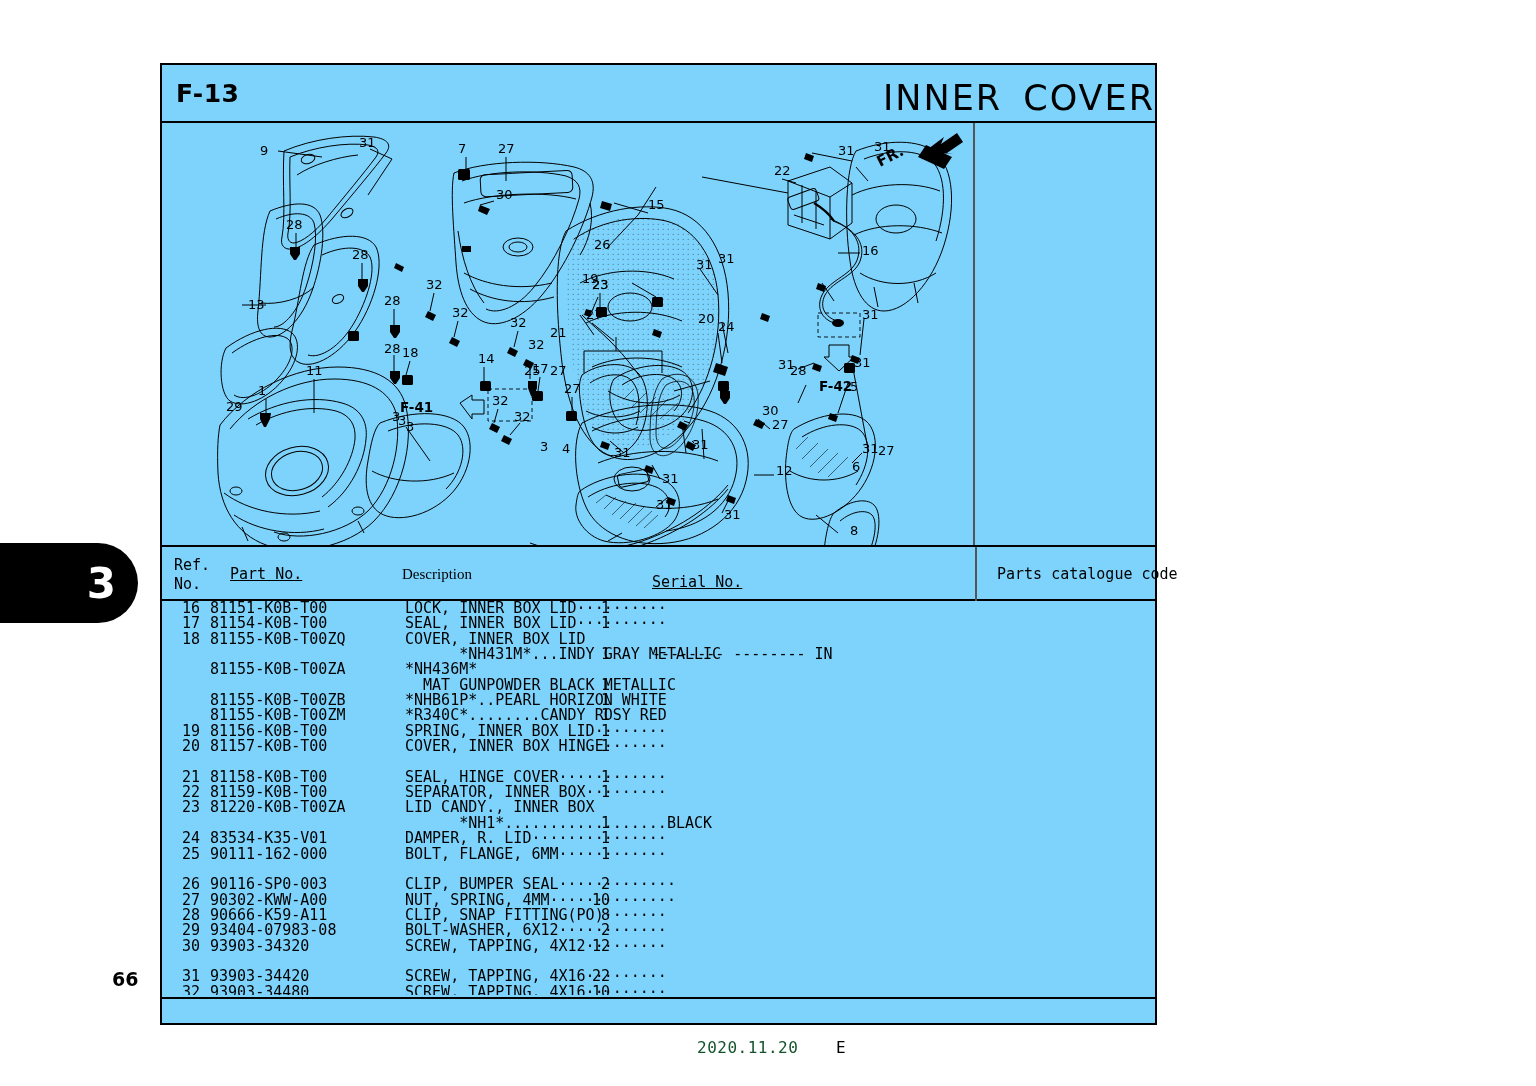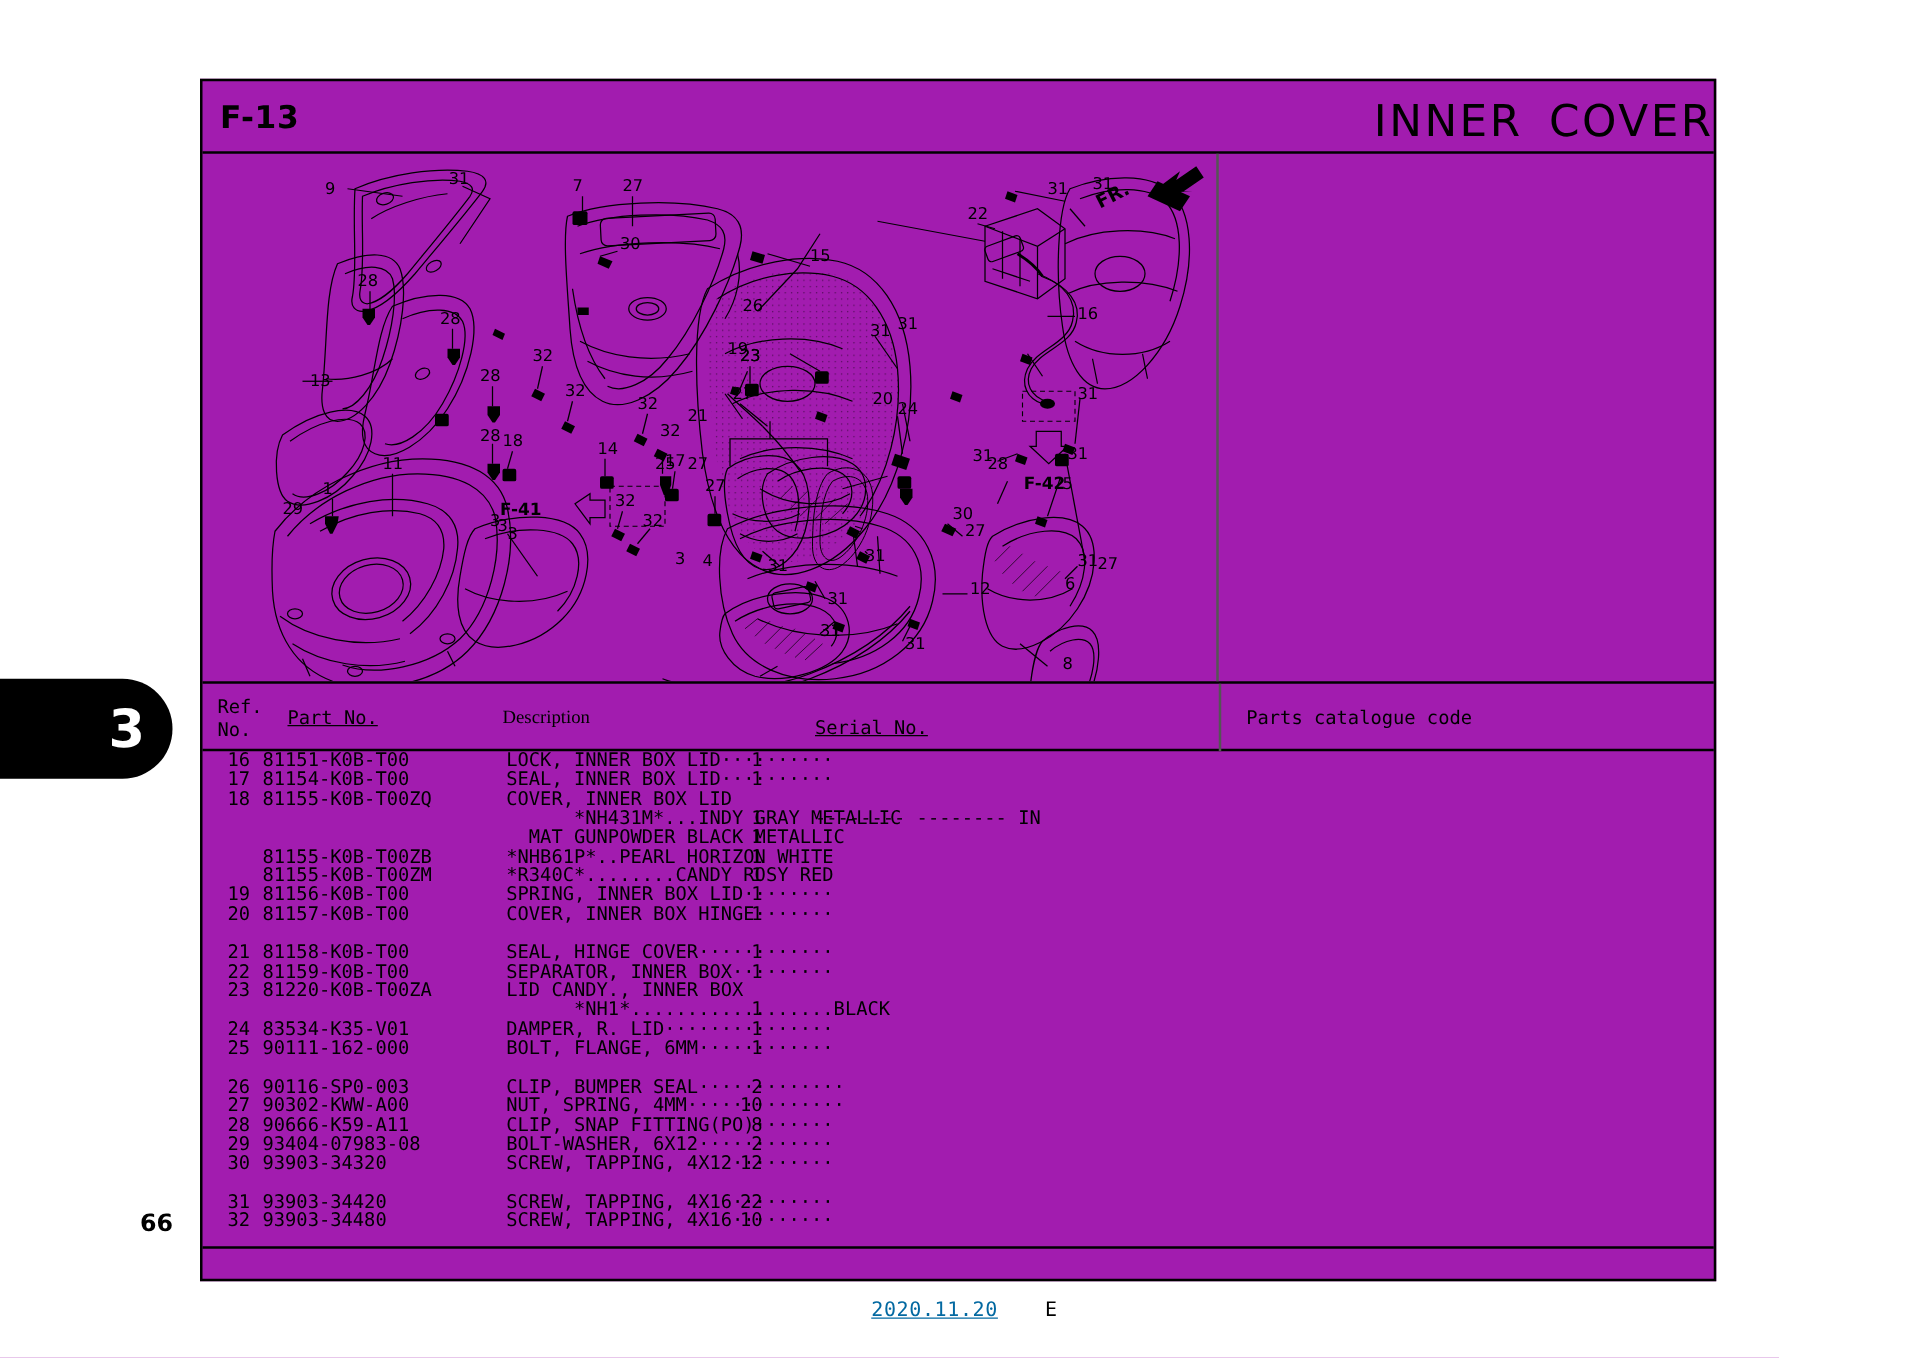--- a/index.html
+++ b/index.html
@@ -10,24 +10,24 @@
     width: 1536px; height: 1086px;
     position: relative;
     font-family: "DejaVu Sans Mono", monospace;
     overflow: hidden;
   }
 
   
   #page-frame {
     position: absolute;
     left: 160px; top: 63px;
-    width: 1213px; height: 962px;
+    width: 997px; height: 962px;
     border: 2.5px solid #000;
     box-sizing: border-box;
-    background: #a21caf;
+    background: #7dd3fc;
   }
 
   
   #title-bar {
     position: absolute;
     left: 0; top: 0;
     width: 100%; height: 58px;
     border-bottom: 2.5px solid #000;
     box-sizing: border-box;
   }
@@ -143,22 +143,21 @@
     font-family: "DejaVu Sans", sans-serif;
     font-weight: bold;
     font-size: 19px;
     color: #000;
   }
   #rev-date {
     position: absolute;
     left: 697px; top: 1038px;
     font-size: 16px;
     letter-spacing: 0.5px;
-    color: #0369a1;
-    text-decoration: underline;
+    color: #14532d;
   }
   #edition {
     position: absolute;
     left: 836px; top: 1038px;
     font-size: 16px;
     color: #000;
   }
 
   
   #section-tab {
@@ -655,20 +654,21 @@
     <div class="hcell h-serial">Serial No.</div>
     <div class="hcell h-pcc">Parts catalogue code</div>
   </div>
   <div id="head-divider"></div>
 
   <div id="table-body">
       <div class="prow"><span class="c-ref">16</span><span class="c-part">81151-K0B-T00</span><span class="c-desc">LOCK, INNER BOX LID··········</span><span class="c-qty">1</span><span class="c-serial"></span></div>
       <div class="prow"><span class="c-ref">17</span><span class="c-part">81154-K0B-T00</span><span class="c-desc">SEAL, INNER BOX LID··········</span><span class="c-qty">1</span><span class="c-serial"></span></div>
       <div class="prow"><span class="c-ref">18</span><span class="c-part">81155-K0B-T00ZQ</span><span class="c-desc">COVER, INNER BOX LID</span><span class="c-qty"></span><span class="c-serial"></span></div>
       <div class="prow"><span class="c-ref"></span><span class="c-part"></span><span class="c-desc">      *NH431M*...INDY GRAY METALLIC</span><span class="c-qty">1</span><span class="c-serial">-------- -------- IN</span></div>
+      <div class="prow"><span class="c-ref"></span><span class="c-part">81155-K0B-T00ZA</span><span class="c-desc">*NH436M*</span><span class="c-qty"></span><span class="c-serial"></span></div>
       <div class="prow"><span class="c-ref"></span><span class="c-part"></span><span class="c-desc">  MAT GUNPOWDER BLACK METALLIC</span><span class="c-qty">1</span><span class="c-serial"></span></div>
       <div class="prow"><span class="c-ref"></span><span class="c-part">81155-K0B-T00ZB</span><span class="c-desc">*NHB61P*..PEARL HORIZON WHITE</span><span class="c-qty">1</span><span class="c-serial"></span></div>
       <div class="prow"><span class="c-ref"></span><span class="c-part">81155-K0B-T00ZM</span><span class="c-desc">*R340C*........CANDY ROSY RED</span><span class="c-qty">1</span><span class="c-serial"></span></div>
       <div class="prow"><span class="c-ref">19</span><span class="c-part">81156-K0B-T00</span><span class="c-desc">SPRING, INNER BOX LID········</span><span class="c-qty">1</span><span class="c-serial"></span></div>
       <div class="prow"><span class="c-ref">20</span><span class="c-part">81157-K0B-T00</span><span class="c-desc">COVER, INNER BOX HINGE·······</span><span class="c-qty">1</span><span class="c-serial"></span></div>
       <div class="spacer"></div>
       <div class="prow"><span class="c-ref">21</span><span class="c-part">81158-K0B-T00</span><span class="c-desc">SEAL, HINGE COVER············</span><span class="c-qty">1</span><span class="c-serial"></span></div>
       <div class="prow"><span class="c-ref">22</span><span class="c-part">81159-K0B-T00</span><span class="c-desc">SEPARATOR, INNER BOX·········</span><span class="c-qty">1</span><span class="c-serial"></span></div>
       <div class="prow"><span class="c-ref">23</span><span class="c-part">81220-K0B-T00ZA</span><span class="c-desc">LID CANDY., INNER BOX</span><span class="c-qty"></span><span class="c-serial"></span></div>
       <div class="prow"><span class="c-ref"></span><span class="c-part"></span><span class="c-desc">      *NH1*..................BLACK</span><span class="c-qty">1</span><span class="c-serial"></span></div>

